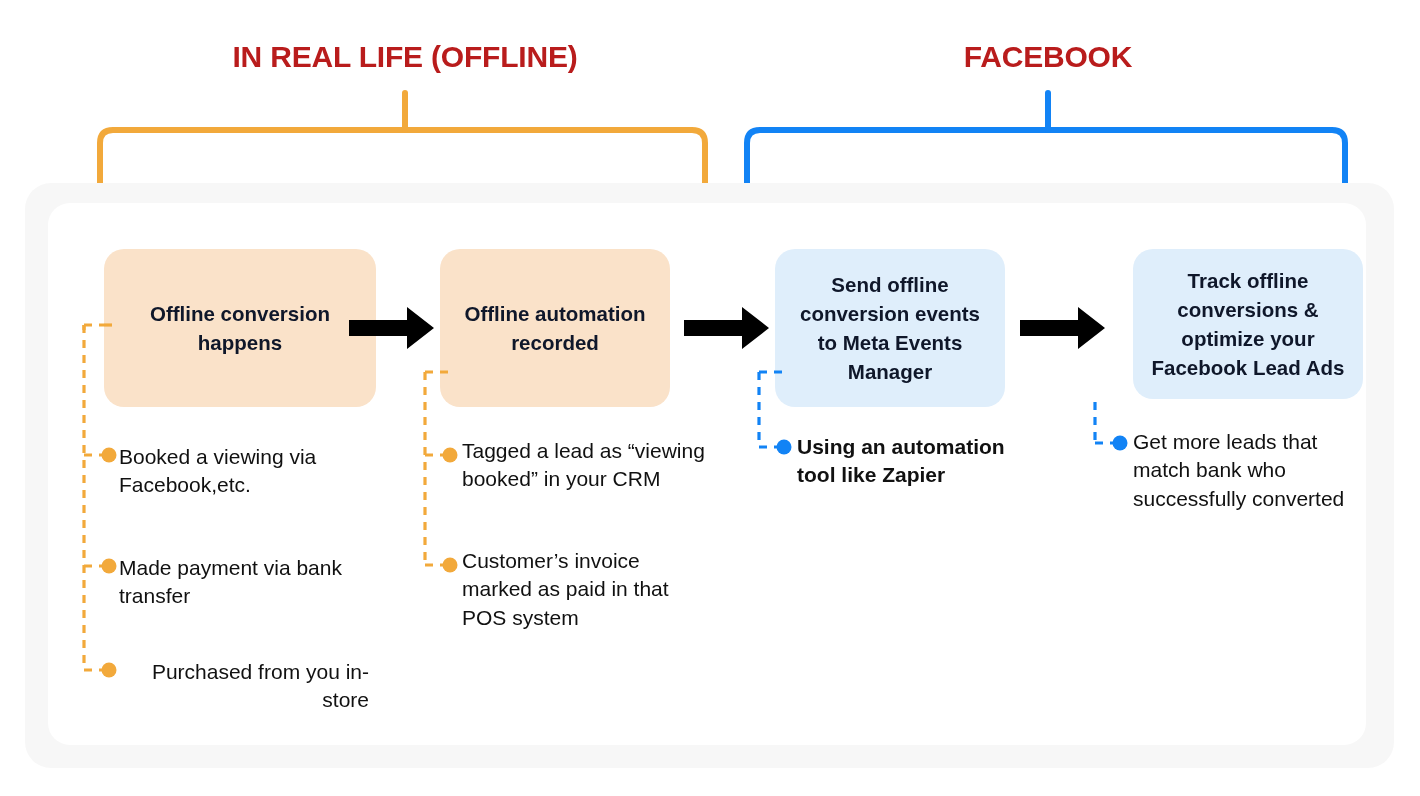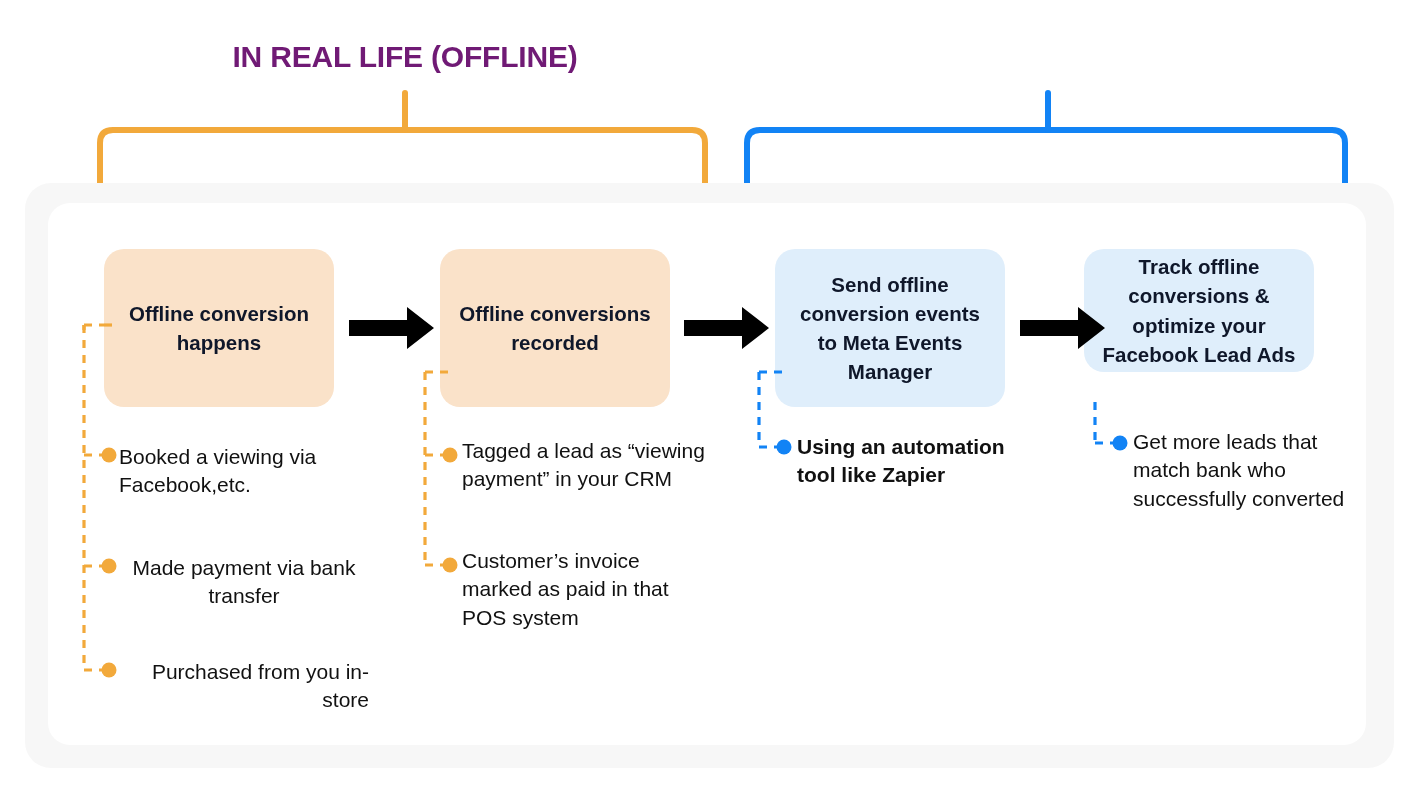--- a/index.html
+++ b/index.html
@@ -18,21 +18,21 @@
     background: #ffffff;
     overflow: hidden;
   }
 
   
   .section-title {
     position: absolute;
     font-weight: 700;
     font-size: 30px;
     letter-spacing: -0.2px;
-    color: #701a75;
+    color: #b91c1c;
     text-align: center;
     white-space: nowrap;
   }
   #title-offline { left: 105px; top: 40px; width: 600px; }
   #title-facebook { left: 748px; top: 40px; width: 600px; }
 
   
   #brackets {
     position: absolute;
     left: 0; top: 0;
@@ -67,24 +67,24 @@
     font-weight: 700;
     font-size: 20.5px;
     line-height: 1.42;
     color: #0f172a;
     box-sizing: border-box;
     padding: 6px 14px;
   }
   .step-card.peach { background: #fae2c9; }
   .step-card.blue  { background: #dfeefb; }
 
-  #card-1 { left: 104px;  top: 249px; width: 230px; height: 158px; }
+  #card-1 { left: 104px;  top: 249px; width: 272px; height: 158px; }
   #card-2 { left: 440px;  top: 249px; width: 230px; height: 158px; }
   #card-3 { left: 775px;  top: 249px; width: 230px; height: 158px; }
-  #card-4 { left: 1084px; top: 249px; width: 230px; height: 123px; }
+  #card-4 { left: 1133px; top: 249px; width: 230px; height: 150px; }
 
   
   .arrow { position: absolute; }
   #arrow-1 { left: 349px;  top: 305px; }
   #arrow-2 { left: 684px;  top: 305px; }
   #arrow-3 { left: 1020px; top: 305px; }
 
   
   .connector {
     position: absolute;
@@ -110,39 +110,40 @@
   #list-2 { left: 462px; top: 437px; width: 245px; }
   #list-3 { left: 797px; top: 433px; width: 225px; }
   #list-4 { left: 1133px; top: 428px; width: 225px; }
 </style>
 </head>
 <body>
 
 <div id="stage">
 
   <div class="section-title" id="title-offline">IN REAL LIFE (OFFLINE)</div>
+  <div class="section-title" id="title-facebook">FACEBOOK</div>
 
   <svg id="brackets" viewBox="0 0 1420 796">
 
     <g>
       <path d="M100 195 L100 143 Q100 130 113 130 L692 130 Q705 130 705 143 L705 195" fill="none" stroke="#F2A93B" stroke-width="6" stroke-linecap="round"></path>
       <line x1="405" y1="93" x2="405" y2="130" stroke="#F2A93B" stroke-width="6" stroke-linecap="round"></line>
     </g>
 
     <g>
       <path d="M747 195 L747 143 Q747 130 760 130 L1332 130 Q1345 130 1345 143 L1345 195" fill="none" stroke="#1283F5" stroke-width="6" stroke-linecap="round"></path>
       <line x1="1048" y1="93" x2="1048" y2="130" stroke="#1283F5" stroke-width="6" stroke-linecap="round"></line>
     </g>
   </svg>
 
   <div id="outer-panel"></div>
   <div id="inner-panel"></div>
 
   <div class="step-card peach" id="card-1">Offline conversion happens</div>
-  <div class="step-card peach" id="card-2">Offline conversions recorded</div>
+  <div class="step-card peach" id="card-2">Offline automation recorded</div>
   <div class="step-card blue" id="card-3">Send offline conversion events to Meta Events Manager</div>
   <div class="step-card blue" id="card-4">Track offline conversions &amp; optimize your Facebook Lead Ads</div>
 
   <svg class="arrow" id="arrow-1" width="86" height="46" viewBox="0 0 86 46">
     <path d="M0 15 L58 15 L58 2 L85 23 L58 44 L58 31 L0 31 Z" fill="#000000"></path>
   </svg>
   <svg class="arrow" id="arrow-2" width="86" height="46" viewBox="0 0 86 46">
     <path d="M0 15 L58 15 L58 2 L85 23 L58 44 L58 31 L0 31 Z" fill="#000000"></path>
   </svg>
   <svg class="arrow" id="arrow-3" width="86" height="46" viewBox="0 0 86 46">
@@ -179,26 +180,26 @@
   </svg>
 
   <svg class="connector" id="conn-4" width="50" height="70" viewBox="0 0 50 70">
     <path d="M6 4 L6 45" fill="none" stroke="#1283F5" stroke-width="3.2" stroke-dasharray="8 7"></path>
     <path d="M6 45 L28 45" fill="none" stroke="#1283F5" stroke-width="3.2" stroke-dasharray="8 7"></path>
     <circle cx="31" cy="45" r="7.5" fill="#1283F5"></circle>
   </svg>
 
   <div class="bullet-list" id="list-1">
     <div class="bullet-item" style="top:0px;">Booked a viewing via Facebook,etc.</div>
-    <div class="bullet-item" style="top:111px;text-align:center;">Made payment via bank transfer</div>
+    <div class="bullet-item" style="top:111px;">Made payment via bank transfer</div>
     <div class="bullet-item" style="top:215px;text-align:right;">Purchased from you in-store</div>
   </div>
 
   <div class="bullet-list" id="list-2">
-    <div class="bullet-item" style="top:0px;">Tagged a lead as “viewing payment” in your CRM</div>
+    <div class="bullet-item" style="top:0px;">Tagged a lead as “viewing booked” in your CRM</div>
     <div class="bullet-item" style="top:110px;">Customer’s invoice marked as paid in that POS system</div>
   </div>
 
   <div class="bullet-list" id="list-3">
     <div class="bullet-item" style="top:0px;font-weight:bold;">Using an automation tool like Zapier</div>
   </div>
 
   <div class="bullet-list" id="list-4">
     <div class="bullet-item" style="top:0px;">Get more leads that match bank who successfully converted</div>
   </div>

